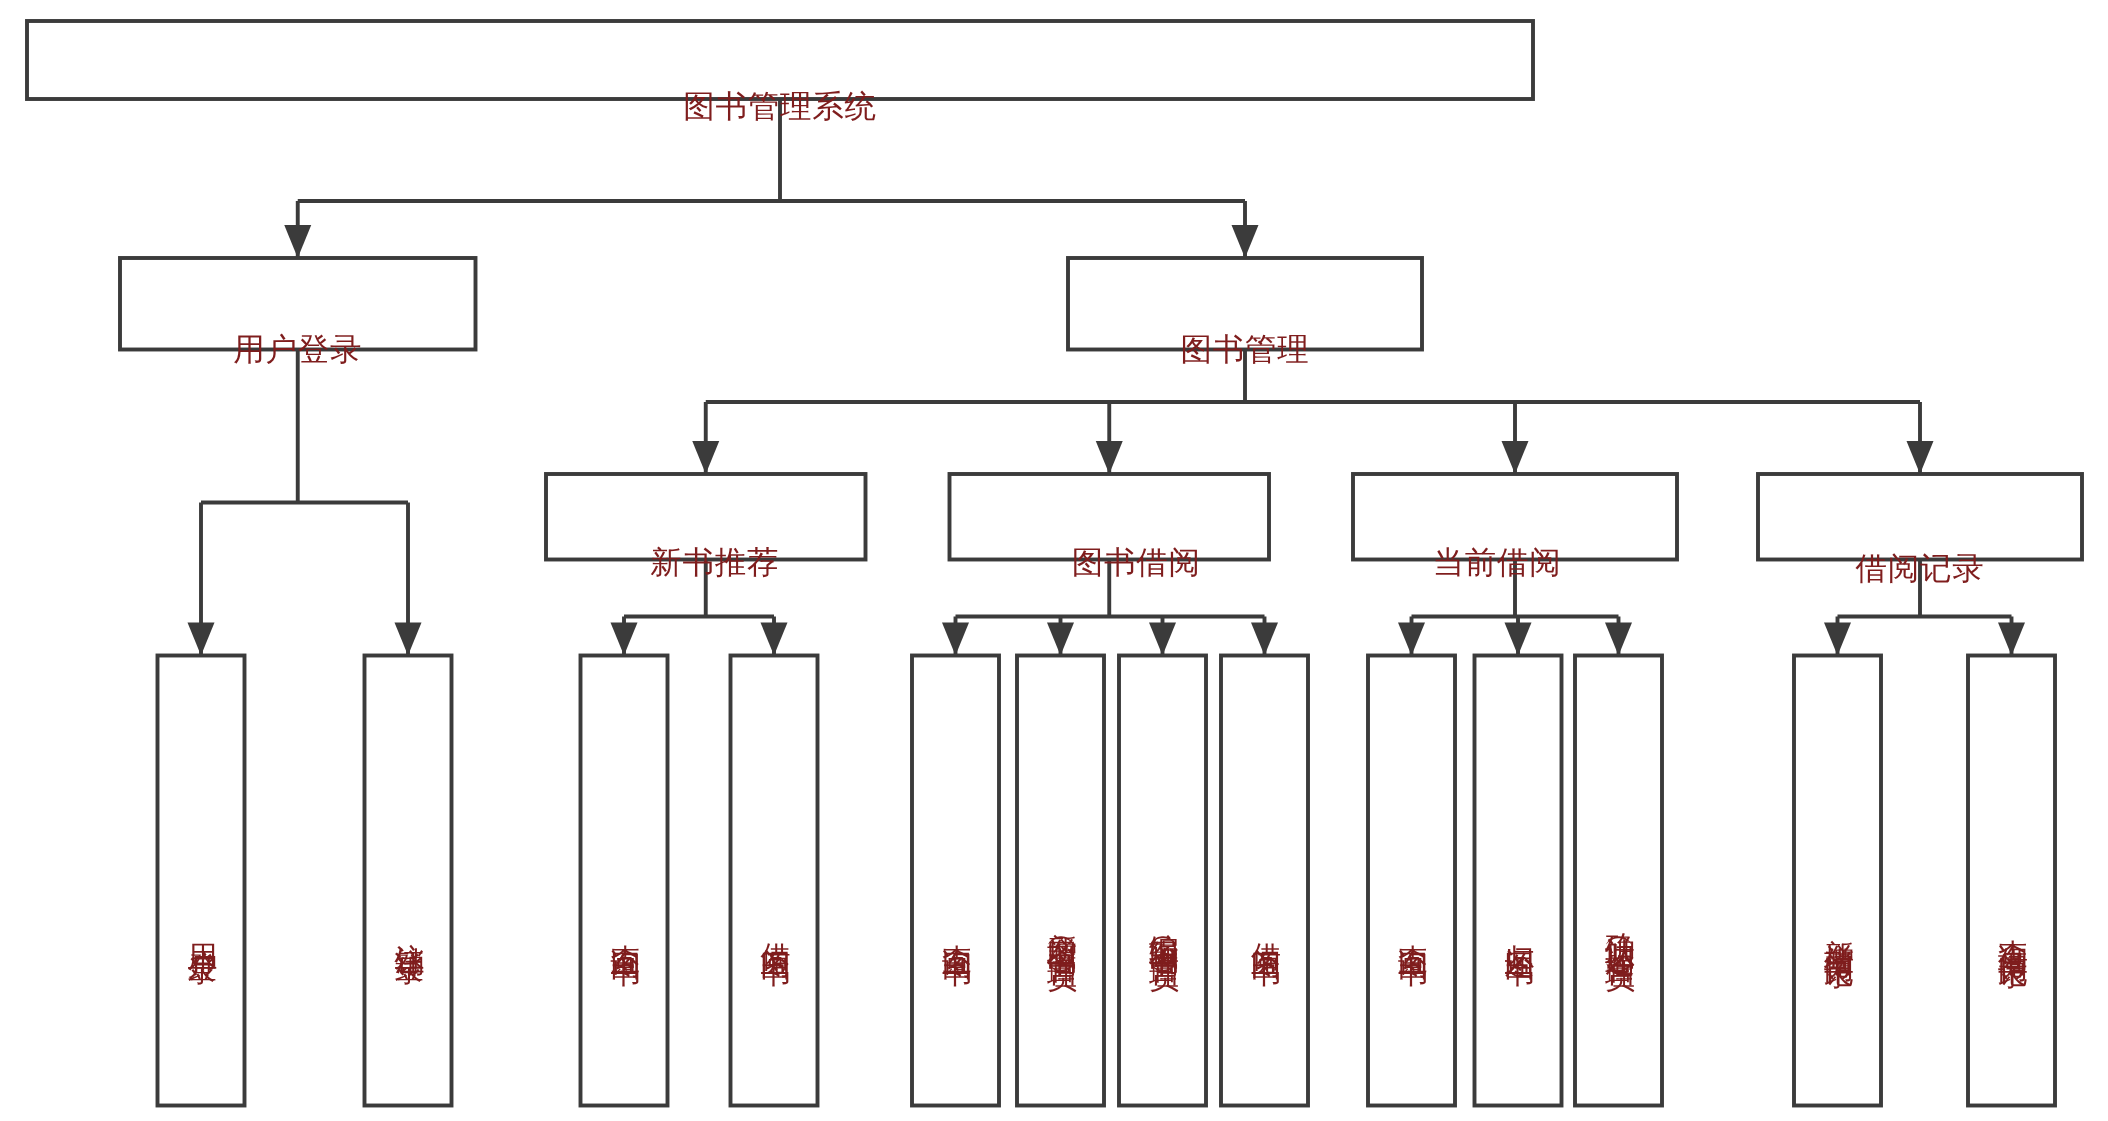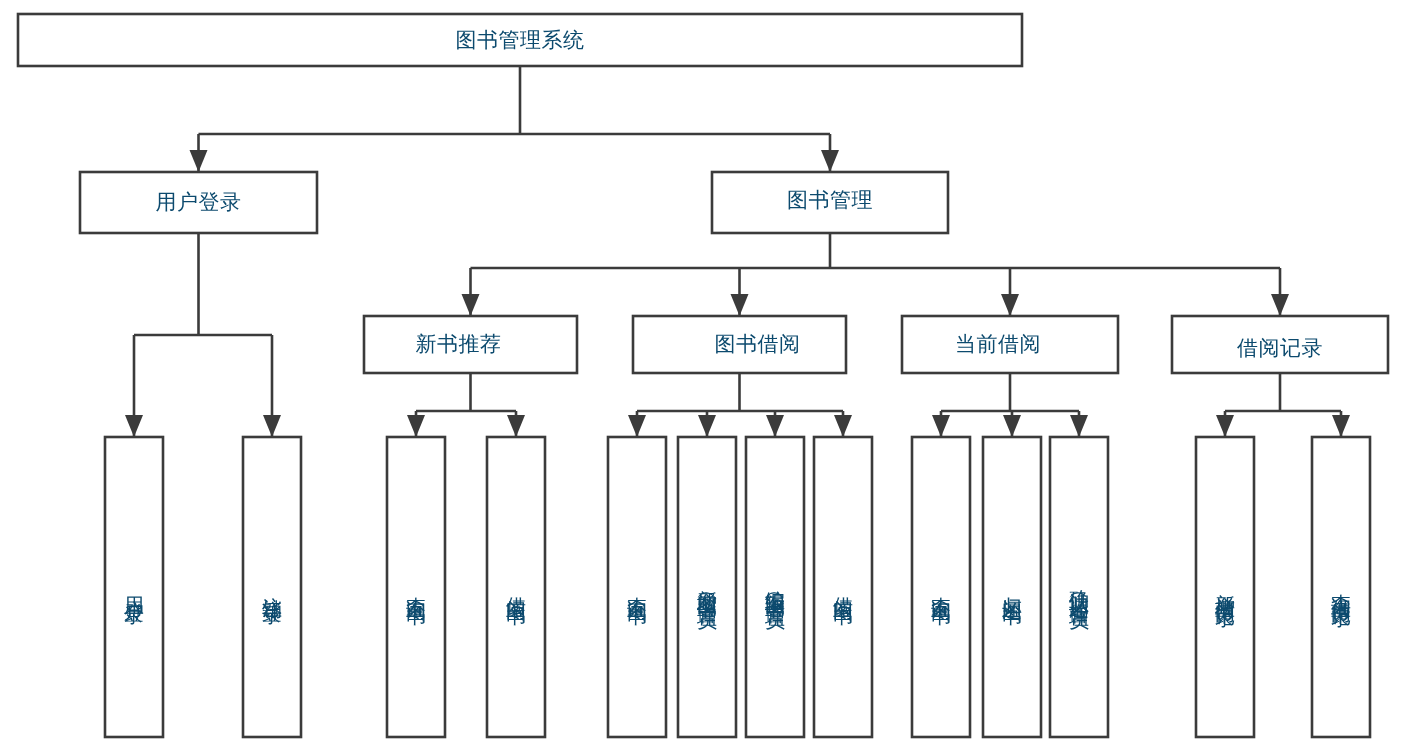--- a/index.html
+++ b/index.html
@@ -39,25 +39,26 @@
   }
   .arrow-head {
     fill: #3b3b3b;
     stroke: none;
   }
   .node-label {
     position: absolute;
     display: flex;
     align-items: center;
     justify-content: center;
-    color: #0c4a6e;
+    color: #7f1d1d;
     font-family: "Liberation Sans", "DejaVu Sans", sans-serif;
     letter-spacing: 0.5px;
     pointer-events: none;
     text-align: center;
+    margin-top: 32px;
   }
   .label-h {
     font-size: 21px;
     line-height: 1.15;
   }
   .label-v {
     writing-mode: vertical-rl;
     text-orientation: upright;
     font-size: 20px;
     line-height: 1.05;
@@ -159,24 +160,24 @@
       </g>
   </svg>
 
   <div id="labels-layer">
       <div class="node-label label-h" style="left: 18px; top: 14px; width: 1004px; height: 52px;">
         <span>图书管理系统</span>
       </div>
       <div class="node-label label-h" style="left: 80px; top: 172px; width: 237px; height: 61px;">
         <span>用户登录</span>
       </div>
-      <div class="node-label label-h" style="left: 712px; top: 172px; width: 236px; height: 61px; font-family: Liberation Mono, monospace;">
+      <div class="node-label label-h" style="left: 712px; top: 172px; width: 236px; height: 61px;">
         <span>图书管理</span>
       </div>
-      <div class="node-label label-h" style="left: 352px; top: 316px; width: 213px; height: 57px;">
+      <div class="node-label label-h" style="left: 370px; top: 316px; width: 213px; height: 57px;">
         <span>新书推荐</span>
       </div>
       <div class="node-label label-h" style="left: 633px; top: 316px; width: 249px; height: 57px;">
         <span>图书借阅</span>
       </div>
       <div class="node-label label-h" style="left: 902px; top: 316px; width: 192px; height: 57px;">
         <span>当前借阅</span>
       </div>
       <div class="node-label label-h" style="left: 1172px; top: 316px; width: 216px; height: 65px;">
         <span>借阅记录</span>

